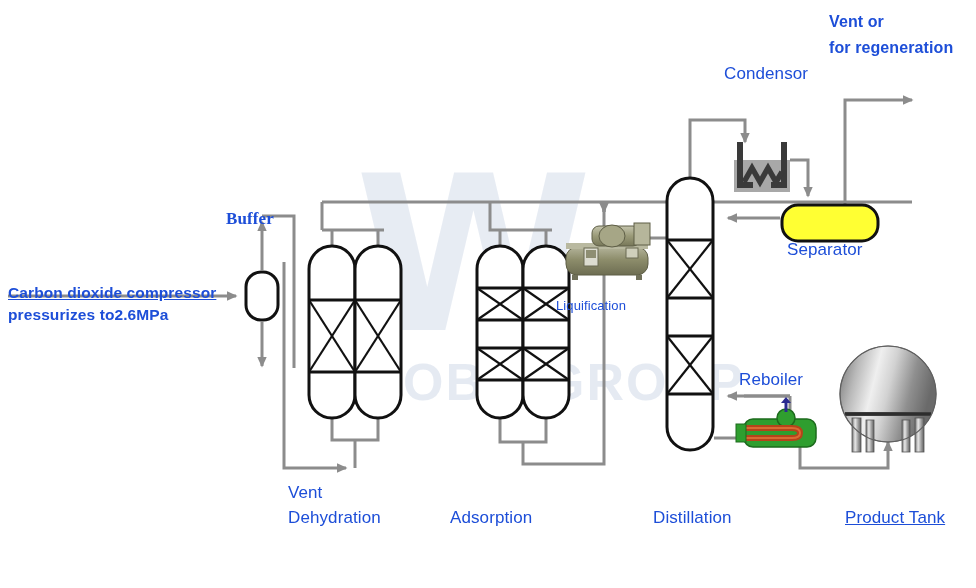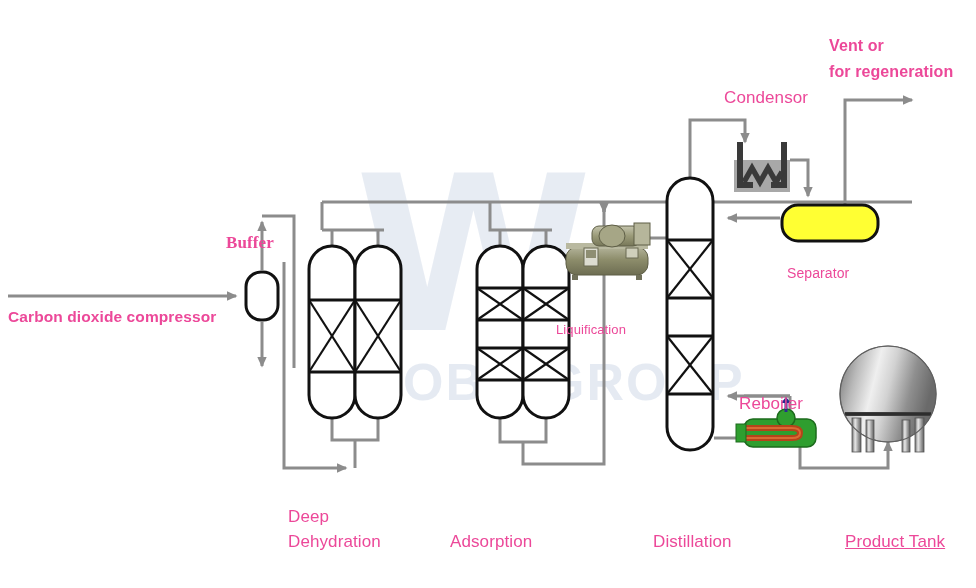--- a/index.html
+++ b/index.html
@@ -1,21 +1,21 @@
 <!DOCTYPE html>
 <html><head>
 <meta charset="utf-8">
 <style>
   html,body{margin:0;padding:0;background:#ffffff;}
   body{width:976px;height:588px;overflow:hidden;
        font-family:"Liberation Sans","DejaVu Sans",sans-serif;}
   #stage{position:relative;width:976px;height:588px;background:#fff;}
   #stage svg{position:absolute;left:0;top:0;}
-  .lbl{position:absolute;color:#ec4899;font-size:15.5px;line-height:19px;
-       font-weight:600;letter-spacing:.1px;white-space:pre;margin-top:24px;}
+  .lbl{position:absolute;color:#1d4ed8;font-size:15.5px;line-height:19px;
+       font-weight:600;letter-spacing:.1px;white-space:pre;}
   .lbl.n{font-weight:400;}
   .wm{position:absolute;color:#ccd6e6;opacity:.62;font-weight:800;
       letter-spacing:2px;white-space:pre;pointer-events:none;}
 </style>
 </head>
 <body>
 
 <div id="stage">
 
   <div class="wm" style="left:355px;top:148px;font-size:215px;line-height:215px;
@@ -218,36 +218,37 @@
       <rect x="915" y="418" width="9" height="34" fill="url(#legGrad)" stroke="#555" stroke-width="0.8"></rect>
       <rect x="866" y="420" width="8" height="32" fill="url(#legGrad)" stroke="#555" stroke-width="0.8"></rect>
       <rect x="902" y="420" width="8" height="32" fill="url(#legGrad)" stroke="#555" stroke-width="0.8"></rect>
       <rect x="845" y="412" width="86" height="4" fill="#3d3d3d"></rect>
       <path d="M845,414 h86" stroke="#2d2d2d" stroke-width="2"></path>
       <circle cx="888" cy="394" r="48" fill="none" stroke="#5f5f5f" stroke-width="1.2"></circle>
     </g>
 
   </svg>
 
-  <div class="lbl" style="left:8px;top:283px;">Carbon dioxide compressor</div>
+  <div class="lbl" style="left:8px;top:283px;text-decoration:underline;">Carbon dioxide compressor</div>
+  <div class="lbl" style="left:8px;top:305px;">pressurizes to2.6MPa</div>
 
   <div class="lbl" style="left:226px;top:209px;font-size:17px;font-family:Liberation Serif, serif;">Buffer</div>
 
-  <div class="lbl n" style="left:288px;top:483px;font-size:17px;">Deep</div>
+  <div class="lbl n" style="left:288px;top:483px;font-size:17px;">Vent</div>
   <div class="lbl n" style="left:288px;top:508px;font-size:17px;">Dehydration</div>
 
   <div class="lbl n" style="left:450px;top:508px;font-size:17px;">Adsorption</div>
 
   <div class="lbl n" style="left:556px;top:296px;font-size:13px;">Liquification</div>
 
   <div class="lbl n" style="left:653px;top:508px;font-size:17px;">Distillation</div>
 
   <div class="lbl n" style="left:724px;top:64px;font-size:17px;">Condensor</div>
 
-  <div class="lbl n" style="left:787px;top:240px;font-size:14px;">Separator</div>
+  <div class="lbl n" style="left:787px;top:240px;font-size:17px;">Separator</div>
 
   <div class="lbl n" style="left:739px;top:370px;font-size:17px;">Reboiler</div>
 
   <div class="lbl n" style="left:845px;top:508px;font-size:17px;text-decoration:underline;">Product Tank</div>
 
   <div class="lbl" style="left:829px;top:12px;font-size:16px;">Vent or</div>
   <div class="lbl" style="left:829px;top:38px;font-size:16px;">for regeneration</div>
 
 </div>
 

